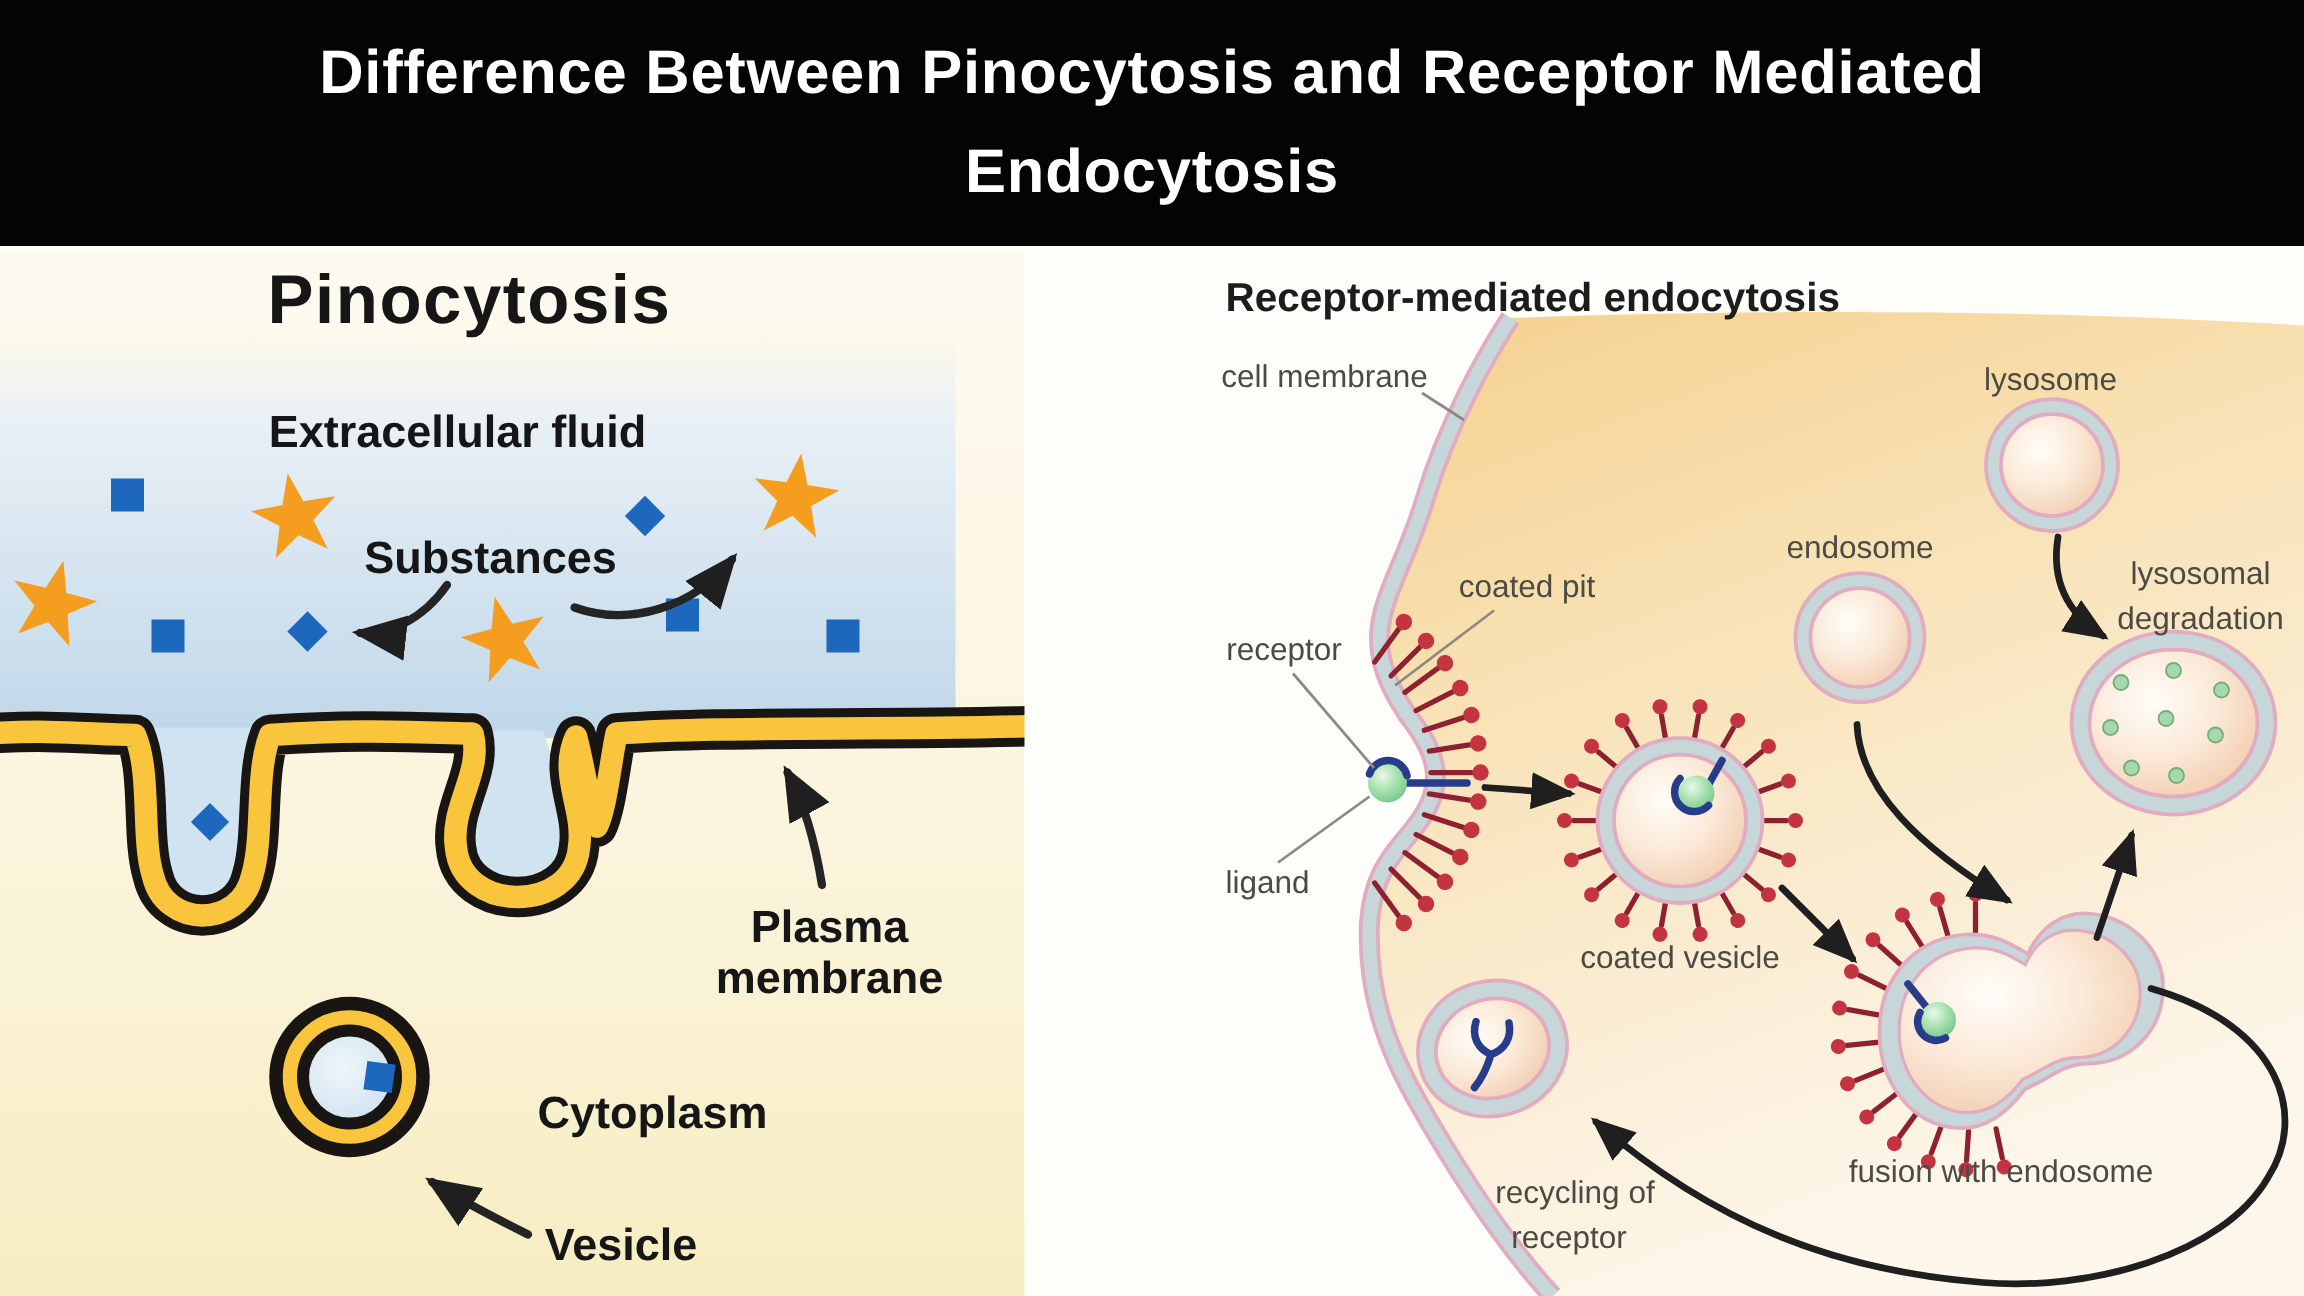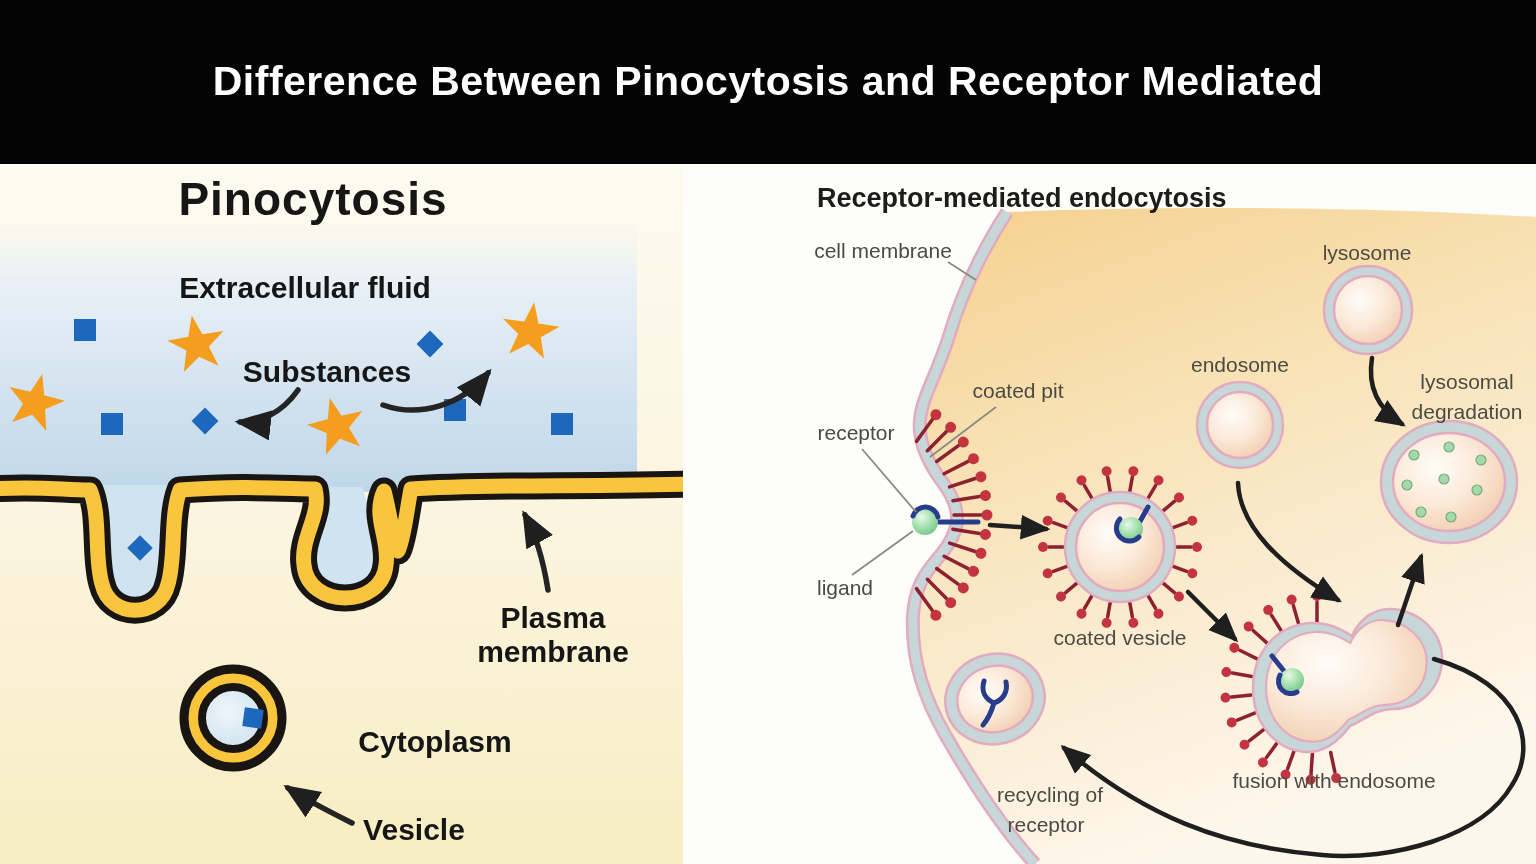--- a/index.html
+++ b/index.html
@@ -21,20 +21,21 @@
   .orgin{stroke:#e2abbf;stroke-width:2.5;}
   .blu{stroke:#283c8c;stroke-width:5;fill:none;stroke-linecap:round;}
 </style>
 </head>
 <body>
 
 <div class="stage">
 
   <div class="banner">
     <div class="banner-line">Difference Between Pinocytosis and Receptor Mediated</div>
+    <div class="banner-line">Endocytosis</div>
   </div>
 
   <svg width="1536" height="697" viewBox="0 0 1536 697">
     <defs>
       <linearGradient id="creamG" x1="0" y1="0" x2="0" y2="1">
         <stop offset="0" stop-color="#fdfaf0"></stop>
           <stop offset="0.55" stop-color="#fbf4dd"></stop>
           <stop offset="1" stop-color="#f7edc2"></stop>
       </linearGradient>
       <linearGradient id="fluidG" x1="0" y1="0" x2="0" y2="1">

